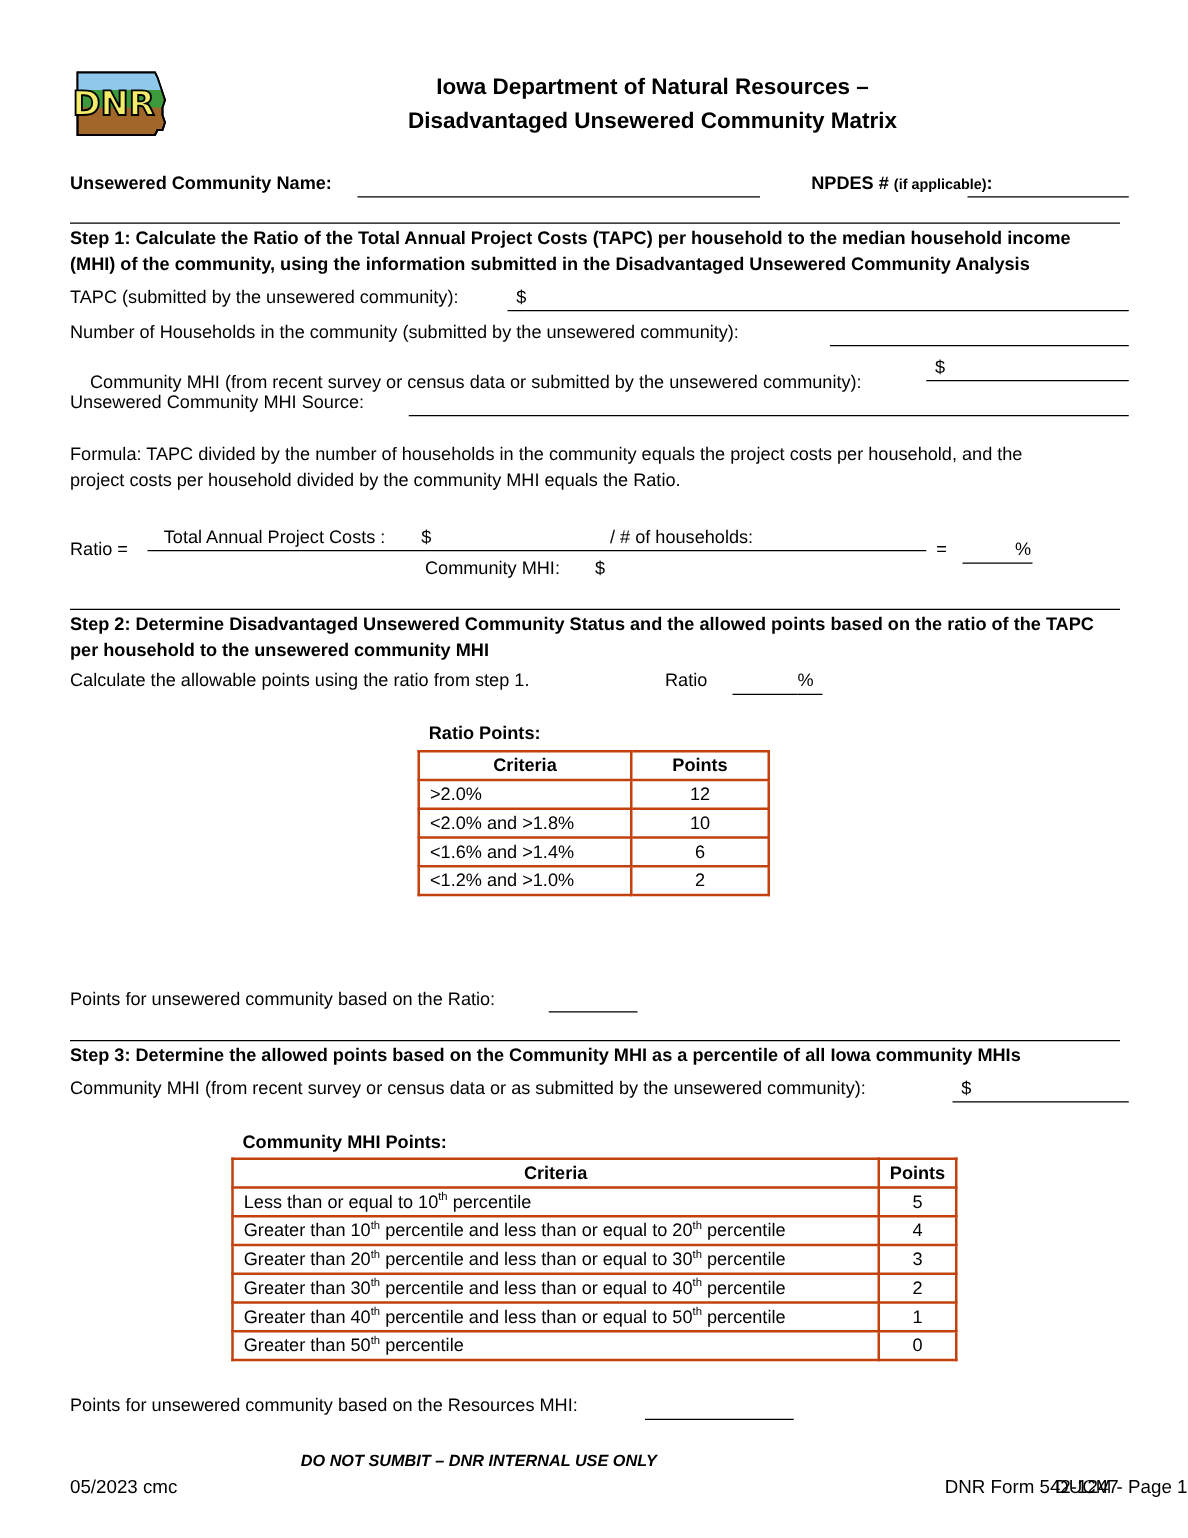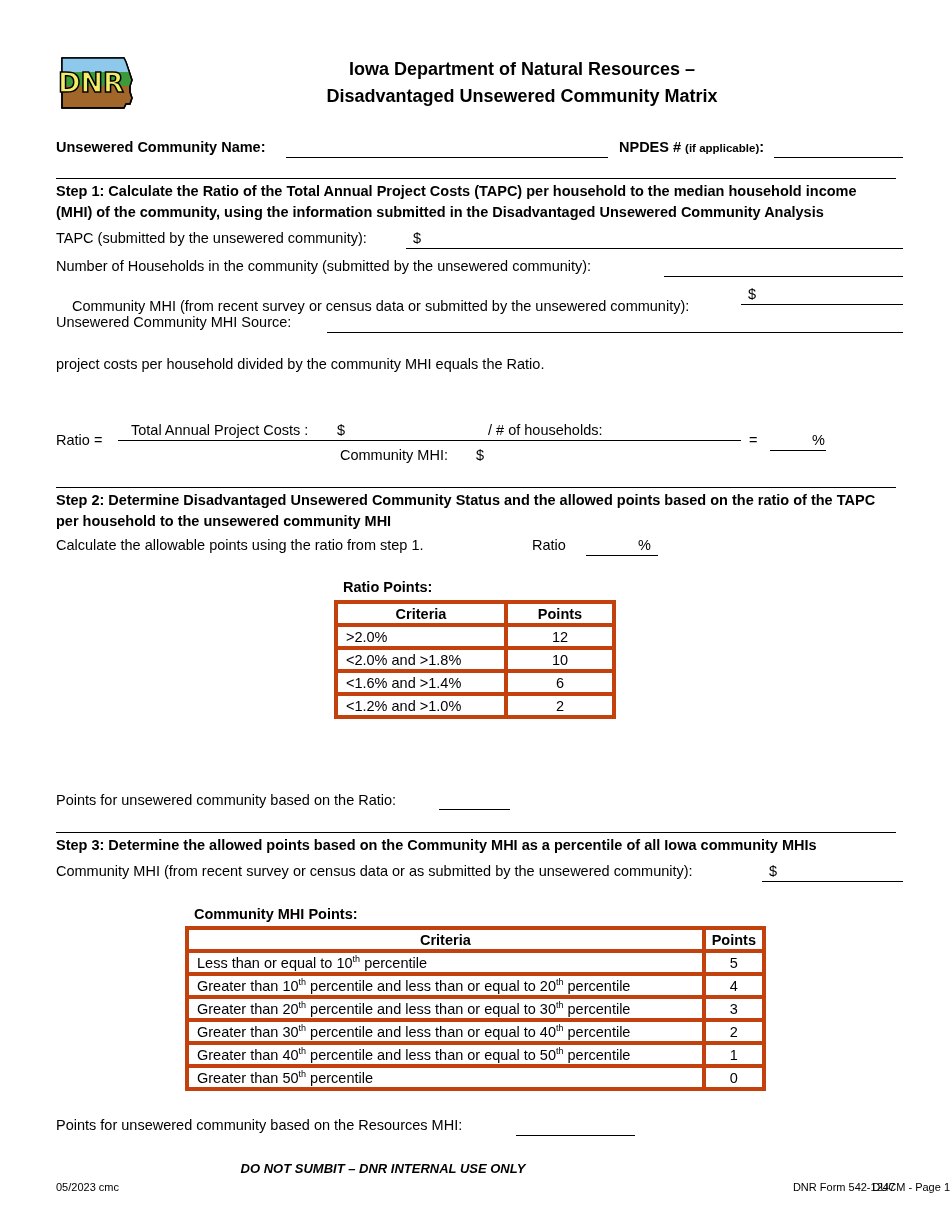--- a/index.html
+++ b/index.html
@@ -5,25 +5,25 @@
   * { box-sizing: border-box; margin: 0; padding: 0; }
   body { width: 950px; height: 1230px; background: #fff; font-family: "Liberation Sans", sans-serif; color: #000; position: relative; overflow: hidden; }
   .abs { position: absolute; }
   .t15 { font-size: 14.5px; line-height: 18px; }
   .bold { font-weight: bold; }
   .uline { position: absolute; border-bottom: 1px solid #000; height: 1px; }
   .hr { position: absolute; left: 56px; width: 840px; border-top: 1px solid #000; height: 0; }
   .title { left: 0; width: 1044px; text-align: center; font-weight: bold; font-size: 18px; line-height: 27px; }
   .inp { position: absolute; border: none; border-bottom: 1px solid #000; background: transparent; font-family: "Liberation Sans", sans-serif; font-size: 14px; height: 20px; outline: none; }
   table { border-collapse: collapse; position: absolute; font-size: 14.5px; }
-  td, th { border: 4px solid #c2410c; height: 23px; padding: 0 8px; }
+  td, th { border: 2px solid #c2410c; height: 23px; padding: 0 8px; }
   th { font-weight: bold; text-align: center; }
   td.c { text-align: center; }
   sup { font-size: 9px; line-height: 0; }
-  .footer { font-size: 11px; }
+  .footer { font-size: 15px; }
 </style>
 </head>
 <body>
 
 <div class="abs" style="left:56px; top:56px; width:80px; height:54px;">
   <svg width="80" height="54" viewBox="0 0 80 54">
     <path d="M6 2 L68 2 L70 6 L72 12 L74 18 L76 24 L74 30 L74 36 L76 42 L74 48 L70 48 L68 52 L6 52 L6 46 Z" fill="#a0662a" stroke="#000" stroke-width="1.5"></path>
     <path d="M6 2 L68 2 L70 6 L72 12 L73 16 L6 16 Z" fill="#8ec9ec"></path>
     <path d="M6 16 L73 16 L74 20 L75 26 L74 30 L6 30 Z" fill="#3c9a3a"></path>
     <path d="M6 2 L68 2 L70 6 L72 12 L74 18 L76 24 L74 30 L74 36 L76 42 L74 48 L70 48 L68 52 L6 52 L6 46 Z" fill="none" stroke="#000" stroke-width="1.5"></path>
@@ -31,21 +31,21 @@
   </svg>
 </div>
 
 <div class="abs title" style="left:0; width:1044px; top:56px;">
   <div>Iowa Department of Natural Resources –</div>
   <div>Disadvantaged Unsewered Community Matrix</div>
 </div>
 
 <div class="abs t15 bold" style="left:56px; top:138px;">Unsewered Community Name:</div>
 <input class="inp" style="left: 286px; top: 138px; width: 322px;" value="">
-<div class="abs t15 bold" style="left:619px; top:138px;">
+<div class="abs t15 bold" style="left:649px; top:138px;">
   <span>NPDES #</span>
   <span style="font-size:11.5px;">(if applicable)</span><span>:</span>
 </div>
 <input class="inp" style="left: 774px; top: 138px; width: 129px;" value="">
 
 <div class="hr" style="top:178px;"></div>
 
 <div class="abs t15 bold" style="left:56px; top:181px; line-height:21px;">
   <div>Step 1: Calculate the Ratio of the Total Annual Project Costs (TAPC) per household to the median household income</div>
   <div>(MHI) of the community, using the information submitted in the Disadvantaged Unsewered Community Analysis</div>
@@ -59,20 +59,21 @@
 <input class="inp" style="left: 664px; top: 257px; width: 239px;" value="">
 
 <div class="abs t15" style="left:56px; top:297px;margin-left:16px;">Community MHI (from recent survey or census data or submitted by the unsewered community):</div>
 <div class="abs t15" style="left:748px; top:285px;">$</div>
 <input class="inp" style="left: 741px; top: 285px; width: 162px; padding-left: 20px;" value="">
 
 <div class="abs t15" style="left:56px; top:313px;">Unsewered Community MHI Source:</div>
 <input class="inp" style="left: 327px; top: 313px; width: 576px;" value="">
 
 <div class="abs t15" style="left:56px; top:354px; line-height:21px;">
+  <div>Formula: TAPC divided by the number of households in the community equals the project costs per household, and the</div>
   <div>project costs per household divided by the community MHI equals the Ratio.</div>
 </div>
 
 <div class="abs t15" style="left:56px; top:431px;">Ratio =</div>
 <div class="abs t15" style="left:131px; top:421px;">Total Annual Project Costs :</div>
 <div class="abs t15" style="left:337px; top:421px;">$</div>
 <input class="inp" style="left: 350px; top: 420px; width: 130px; border-bottom: none;">
 <div class="abs t15" style="left:488px; top:421px;">/ # of households:</div>
 <input class="inp" style="left: 615px; top: 420px; width: 120px; border-bottom: none;">
 <div class="uline" style="left:118px; top:440px; width:623px;"></div>

